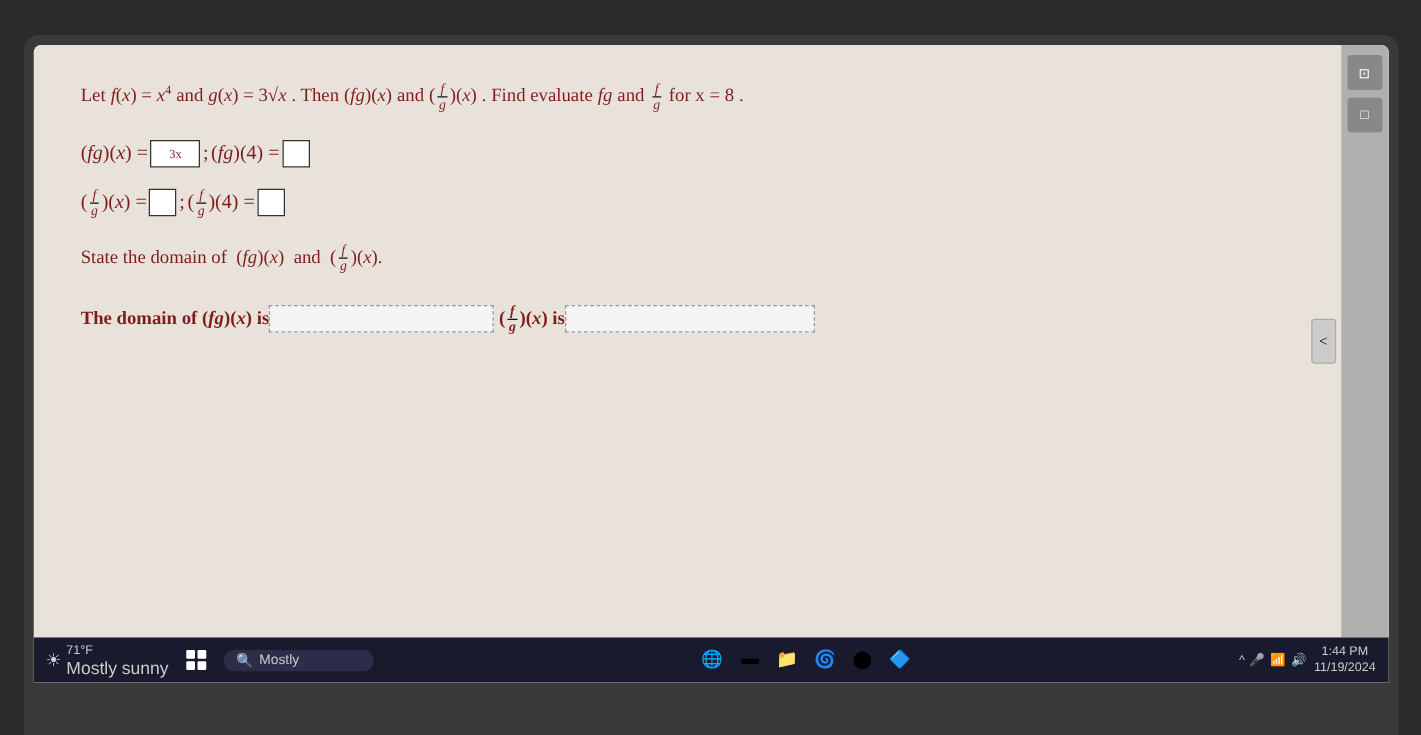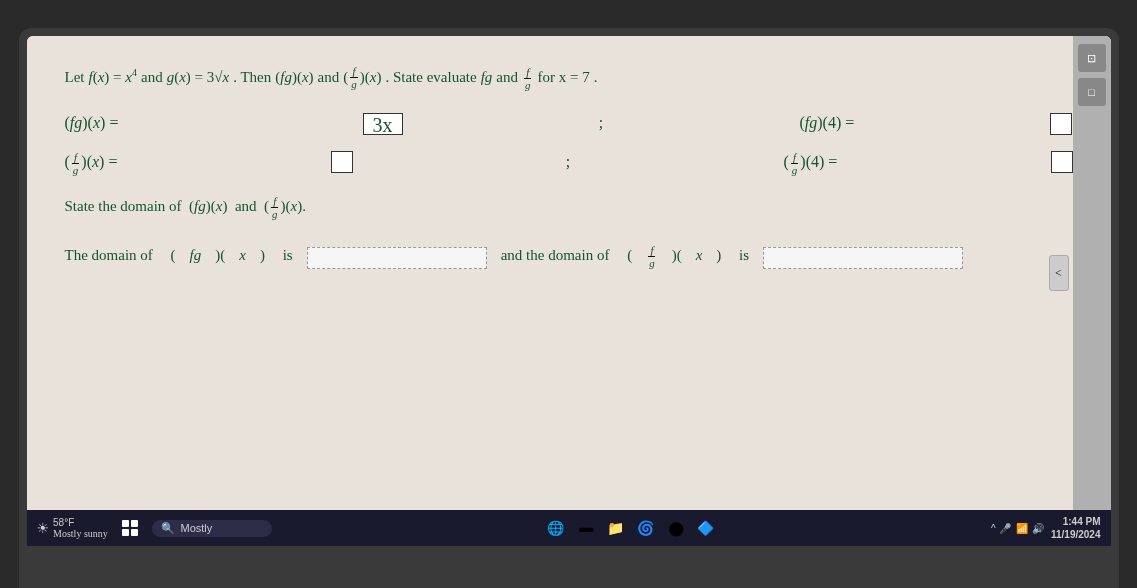--- a/index.html
+++ b/index.html
@@ -89,40 +89,39 @@
       justify-content: center;
       font-size: 12px;
       cursor: pointer;
       z-index: 10;
     }
 
     
     .math-area {
       padding: 10px 10px 10px 10px;
       font-size: 15px;
-      color: #14532d;
+      color: #7f1d1d;
       line-height: 1.8;
     }
 
     .problem-line {
       font-size: 15px;
       margin-bottom: 18px;
       display: flex;
       align-items: center;
       gap: 4px;
       flex-wrap: wrap;
     }
 
     .math-row {
       display: flex;
       align-items: center;
-      gap: 22px;
+      gap: 2px;
       margin-bottom: 10px;
       font-size: 16px;
-      justify-content: space-between;
     }
 
     .fraction {
       display: inline-flex;
       flex-direction: column;
       align-items: center;
       vertical-align: middle;
       font-size: 13px;
       line-height: 1.1;
       margin: 0 1px;
@@ -158,48 +157,48 @@
     }
 
     .filled-box {
       display: inline-block;
       padding: 0 6px;
       min-width: 40px;
       height: 22px;
       border: 1.5px solid #333;
       background: #fff;
       vertical-align: middle;
-      font-size: 20px;
+      font-size: 10px;
       text-align: center;
       line-height: 22px;
-      margin-left: 48px;
     }
 
     .empty-box {
       display: inline-block;
       width: 22px;
       height: 22px;
       border: 1.5px solid #333;
       background: #fff;
       vertical-align: middle;
     }
 
     .state-line {
       margin-top: 16px;
       margin-bottom: 22px;
       font-size: 15px;
     }
 
     .domain-line {
       display: flex;
-      align-items: flex-end;
-      gap: 14px;
+      align-items: center;
+      gap: 0;
       font-size: 15px;
       flex-wrap: wrap;
       margin-top: 14px;
+      font-weight: bold;
     }
 
     
     .taskbar {
       width: 100%;
       height: 36px;
       background: #1a1a2e;
       display: flex;
       align-items: center;
       padding: 0 10px;
@@ -288,23 +287,22 @@
       font-family: Arial, sans-serif;
     }
 
     .system-icons {
       display: flex;
       align-items: center;
       gap: 4px;
     }
 
     .time-display {
-      text-align: right;
+      text-align: center;
       line-height: 1.3;
-      font-weight: bold;
     }
 
     sup {
       font-size: 10px;
     }
   </style>
 </head>
 <body>
 
 <div class="laptop-outer">
@@ -337,30 +335,30 @@
           </span>
           <span>and</span>
           <span>
             <span style="display:inline-flex; align-items:center; gap:0">
               (<span class="fraction">
                   <span class="numer"><i>f</i></span>
                   <span class="denom"><i>g</i></span>
                 </span>)(<i>x</i>)
             </span>
           </span>
-          <span>. State evaluate</span>
+          <span>. Find evaluate</span>
           <span><i>fg</i></span>
           <span>and</span>
           <span>
             <span class="fraction">
                 <span class="numer"><i>f</i></span>
                 <span class="denom"><i>g</i></span>
               </span>
           </span>
-          <span>for x = 7</span>
+          <span>for x = 8</span>
           <span>.</span>
         </div>
 
         <div class="math-row">
           <span>
             (<i>fg</i>)(<i>x</i>) =
           </span>
           <span class="filled-box">3x</span>
           <span>;</span>
           <span>
@@ -395,40 +393,39 @@
               <span class="numer"><i>f</i></span>
               <span class="denom"><i>g</i></span>
             </span>)(<i>x</i>)<span>.</span>
         </div>
 
         <div class="domain-line">
           <span>The domain of</span>
           &nbsp;(<i>fg</i>)(<i>x</i>)&nbsp;
           <span>is</span>
           <span class="input-box-wide"></span>
-          <span>and the domain of</span>
           &nbsp;(<span class="fraction">
               <span class="numer"><i>f</i></span>
               <span class="denom"><i>g</i></span>
             </span>)(<i>x</i>)&nbsp;
           <span>is</span>
           <span class="input-box-wider"></span>
         </div>
 
       </div>
     </div>
 
     <div class="taskbar">
 
       <div class="taskbar-start">
         <div class="weather-widget">
           <span class="weather-icon">☀</span>
           <div>
-            <div>58°F</div>
-            <div style="font-size:10px;font-family:Liberation Serif, serif;">Mostly sunny</div>
+            <div>71°F</div>
+            <div style="font-size:14px;">Mostly sunny</div>
           </div>
         </div>
       </div>
 
       <div class="windows-btn">
         <div class="windows-grid">
           <div></div>
             <div></div>
             <div></div>
             <div></div>

